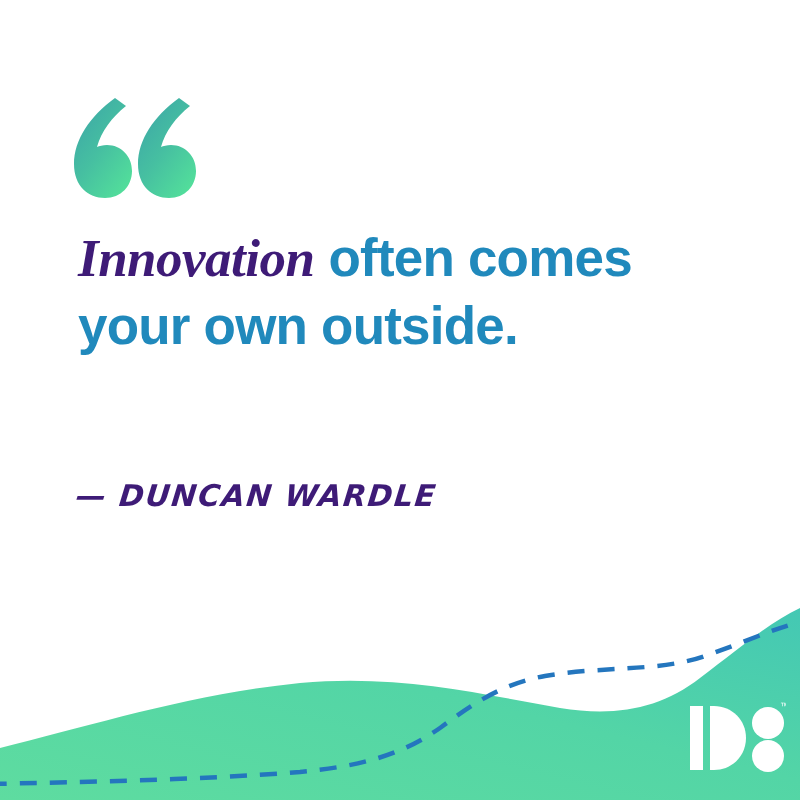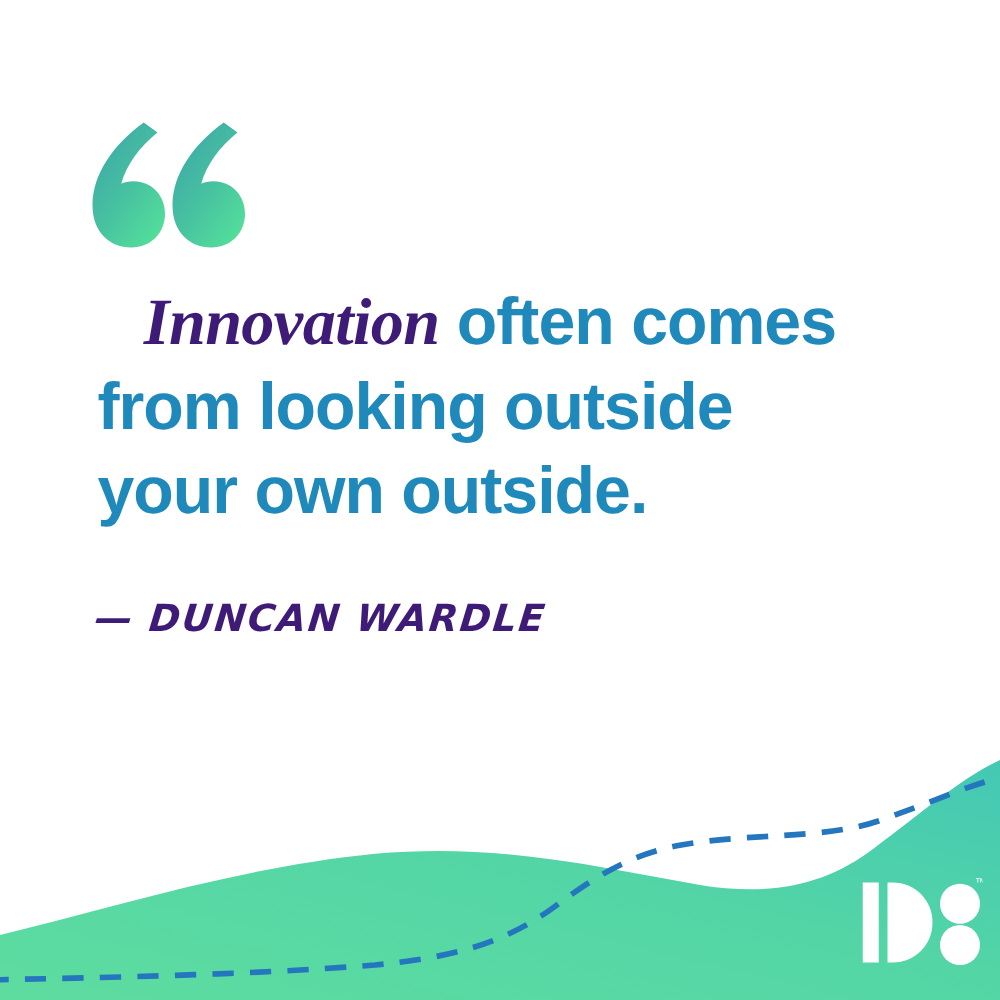--- a/index.html
+++ b/index.html
@@ -52,21 +52,20 @@
     letter-spacing: -0.8px;
     color: #2089BC;
     white-space: nowrap;
   }
   .highlight-word {
     font-family: "Liberation Serif", "DejaVu Serif", serif;
     font-style: italic;
     font-weight: bold;
     color: #3E1B77;
     letter-spacing: -0.5px;
-    margin-left: 37px;
   }
 
   
   .attribution {
     position: absolute;
     left: 76px;
     top: 478px;
     font-family: "DejaVu Sans", sans-serif;
     font-style: italic;
     font-weight: bold;
@@ -126,21 +125,20 @@
                C53,106 64,94 64,79 C64,64 53,53 39,53
                C35,53 31,54 29,55 C33,40 44,25 58,14 Z"></path>
       <path d="M111,6 C86,24 70,48 70,72 C70,94 84,106 101,106
                C117,106 128,94 128,79 C128,64 117,53 103,53
                C99,53 95,54 93,55 C97,40 108,25 122,14 Z"></path>
     </g>
   </svg>
 
   <div class="quote-block">
     <div class="quote-line"><span class="highlight-word">Innovation</span><span> often comes</span></div>
-    <div class="quote-line">from looking outside</div>
     <div class="quote-line">your own outside.</div>
   </div>
 
   <div class="attribution">— DUNCAN WARDLE</div>
 
   <svg class="logo" viewBox="0 0 96 76" xmlns="http://www.w3.org/2000/svg">
     <rect x="0" y="6" width="13" height="64" fill="#FFFFFF"></rect>
     <path d="M20,6 L24,6 C42,6 56,20 56,38 C56,56 42,70 24,70 L20,70 Z" fill="#FFFFFF"></path>
     <circle cx="78" cy="23" r="16" fill="#FFFFFF"></circle>
     <circle cx="78" cy="56" r="16" fill="#FFFFFF"></circle>

